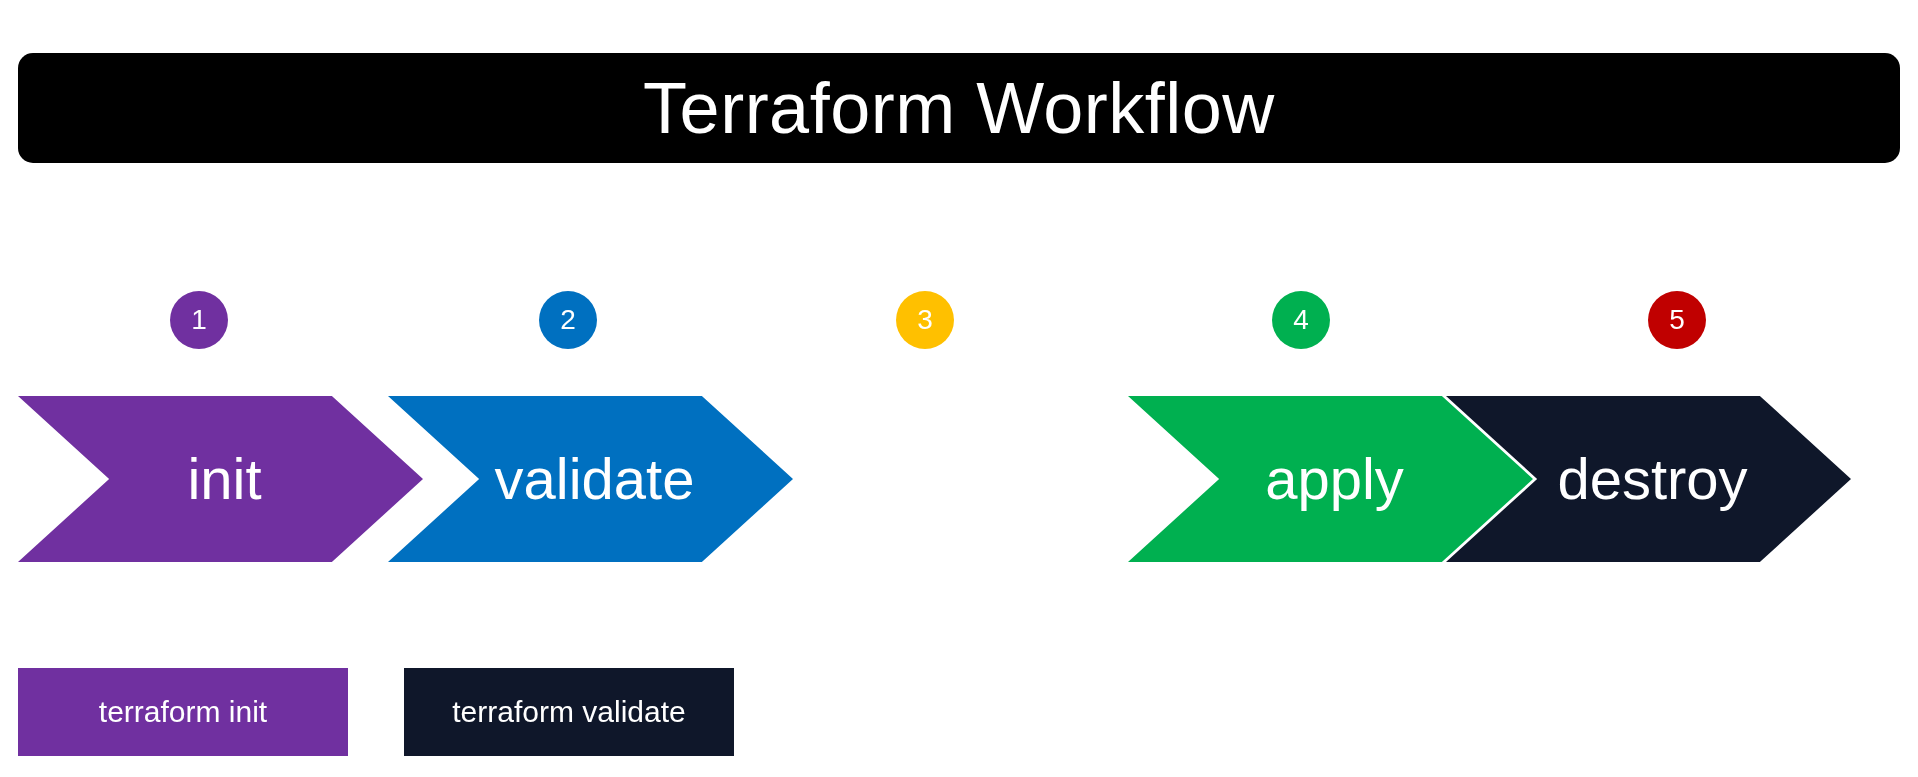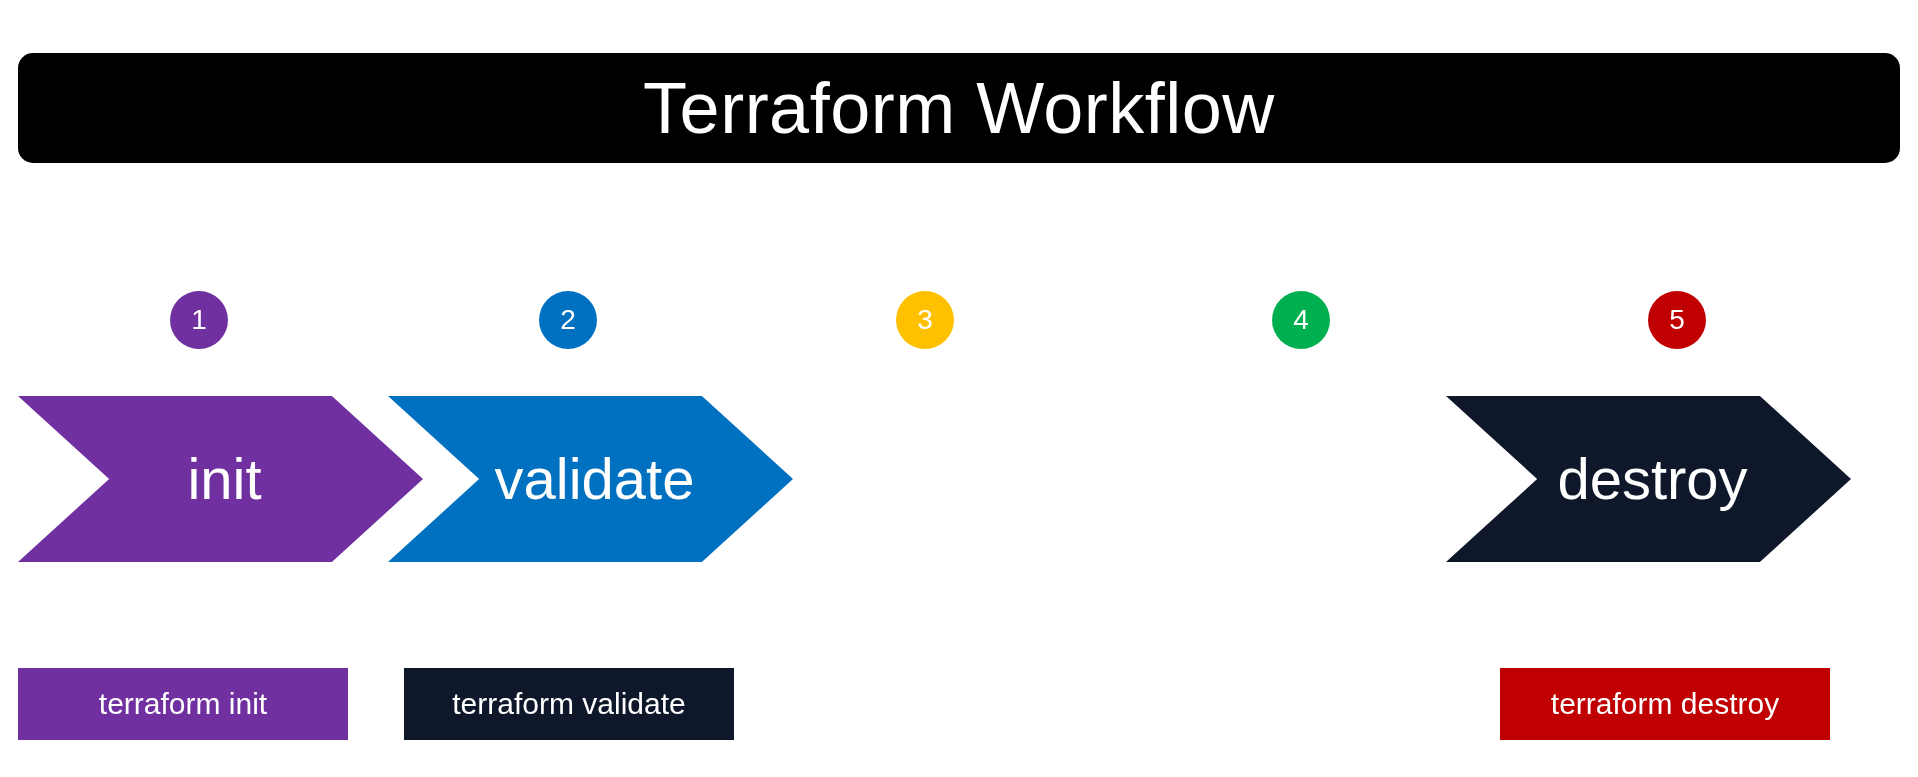--- a/index.html
+++ b/index.html
@@ -93,21 +93,21 @@
     line-height: 1;
     font-family: "Liberation Sans", sans-serif;
     white-space: nowrap;
     transform: translateX(4px);
   }
 
   
   .chip {
     position: absolute;
     top: 668px;
-    height: 72px;
+    height: 88px;
     display: flex;
     align-items: center;
     justify-content: center;
     box-sizing: border-box;
   }
   .chip .chip-label {
     color: #ffffff;
     font-size: 30px;
     font-weight: 400;
     line-height: 1;
@@ -140,28 +140,28 @@
     <span class="num">5</span>
   </div>
 
   <div class="chevron-row">
     <div class="chevron" style="left: 18px; width: 405px; background: rgb(112, 48, 160);">
       <span class="label">init</span>
     </div>
     <div class="chevron" style="left: 388px; width: 405px; background: rgb(0, 112, 192);">
       <span class="label">validate</span>
     </div>
+    <div class="chevron" style="left: 1128px; width: 405px; background: rgb(0, 176, 80);">
+      <span class="label">apply</span>
+    </div>
     <div class="chevron" style="left: 1446px; width: 405px; background: #0f172a;">
       <span class="label">destroy</span>
     </div>
   </div>
 
   <div class="chip" style="left: 18px; width: 330px; background: rgb(112, 48, 160);">
     <span class="chip-label">terraform init</span>
   </div>
   <div class="chip" style="left: 404px; width: 330px; background: #0f172a;">
     <span class="chip-label">terraform validate</span>
   </div>
-  <div class="chip" style="left: 1500px; width: 330px; background: rgb(192, 0, 0);">
-    <span class="chip-label">terraform destroy</span>
-  </div>
 
 </div>
 
 </body></html>

